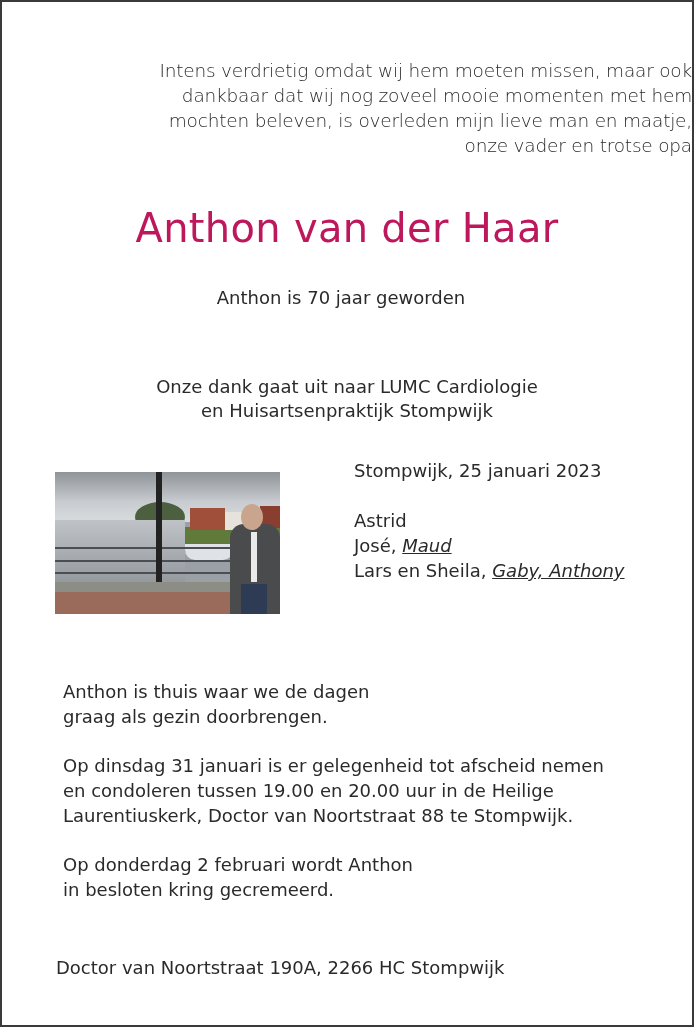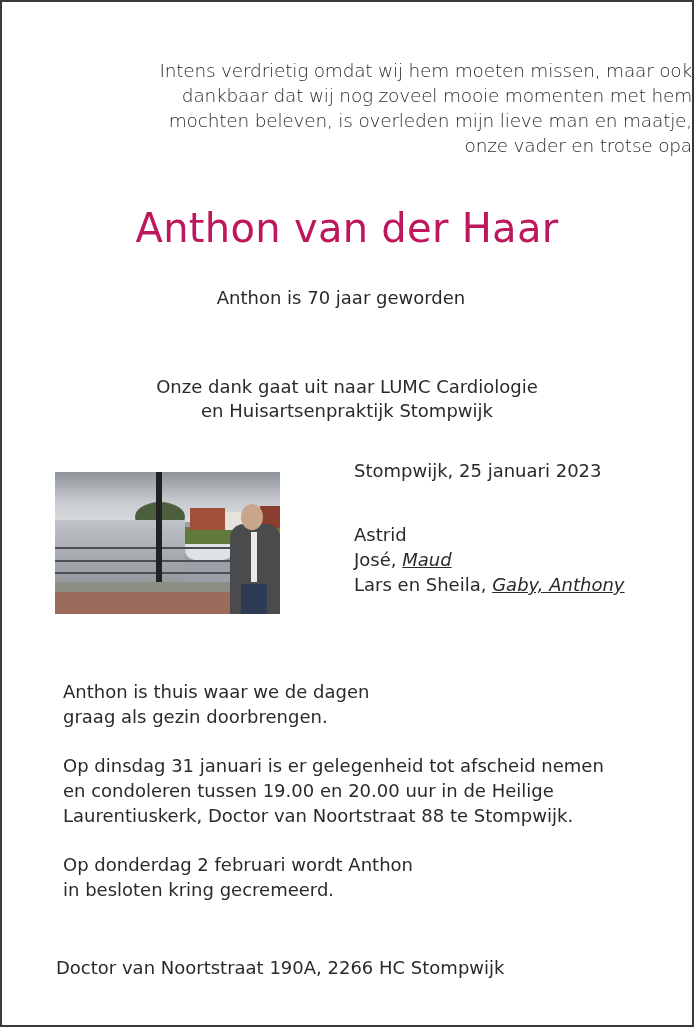--- a/index.html
+++ b/index.html
@@ -44,21 +44,21 @@
     .photo .post { position: absolute; top: 0; left: 101px; width: 6px; height: 110px; background: #222; }
     .photo .boat { position: absolute; left: 130px; top: 72px; width: 48px; height: 16px; background: #dfe2e6; border-radius: 0 0 10px 10px; }
     .photo .man-body { position: absolute; left: 175px; top: 52px; width: 50px; height: 90px; background: #4a4b4d; border-radius: 14px 14px 0 0; }
     .photo .man-shirt { position: absolute; left: 196px; top: 60px; width: 6px; height: 50px; background: #eaeaea; }
     .photo .man-head { position: absolute; left: 186px; top: 32px; width: 22px; height: 26px; background: #c9a58e; border-radius: 50%; }
     .photo .man-legs { position: absolute; left: 186px; top: 112px; width: 26px; height: 30px; background: #2e3b55; }
 
     .family {
       position: absolute; left: 352px; top: 456px; font-size: 18px; line-height: 25px;
     }
-    .family .date { margin-bottom: 39px; display: block; }
+    .family .date { margin-bottom: 25px; display: block; }
     .family .line { display: block; }
     .family em { font-style: italic; text-decoration: underline; }
 
     .body {
       position: absolute; left: 54px; top: 677px; font-size: 18px; line-height: 25px;
     }
     .body p { margin: 0 0 24px 7px; }
     .address {
       position: absolute; left: 54px; top: 953px; font-size: 18px; line-height: 25px;
     }

